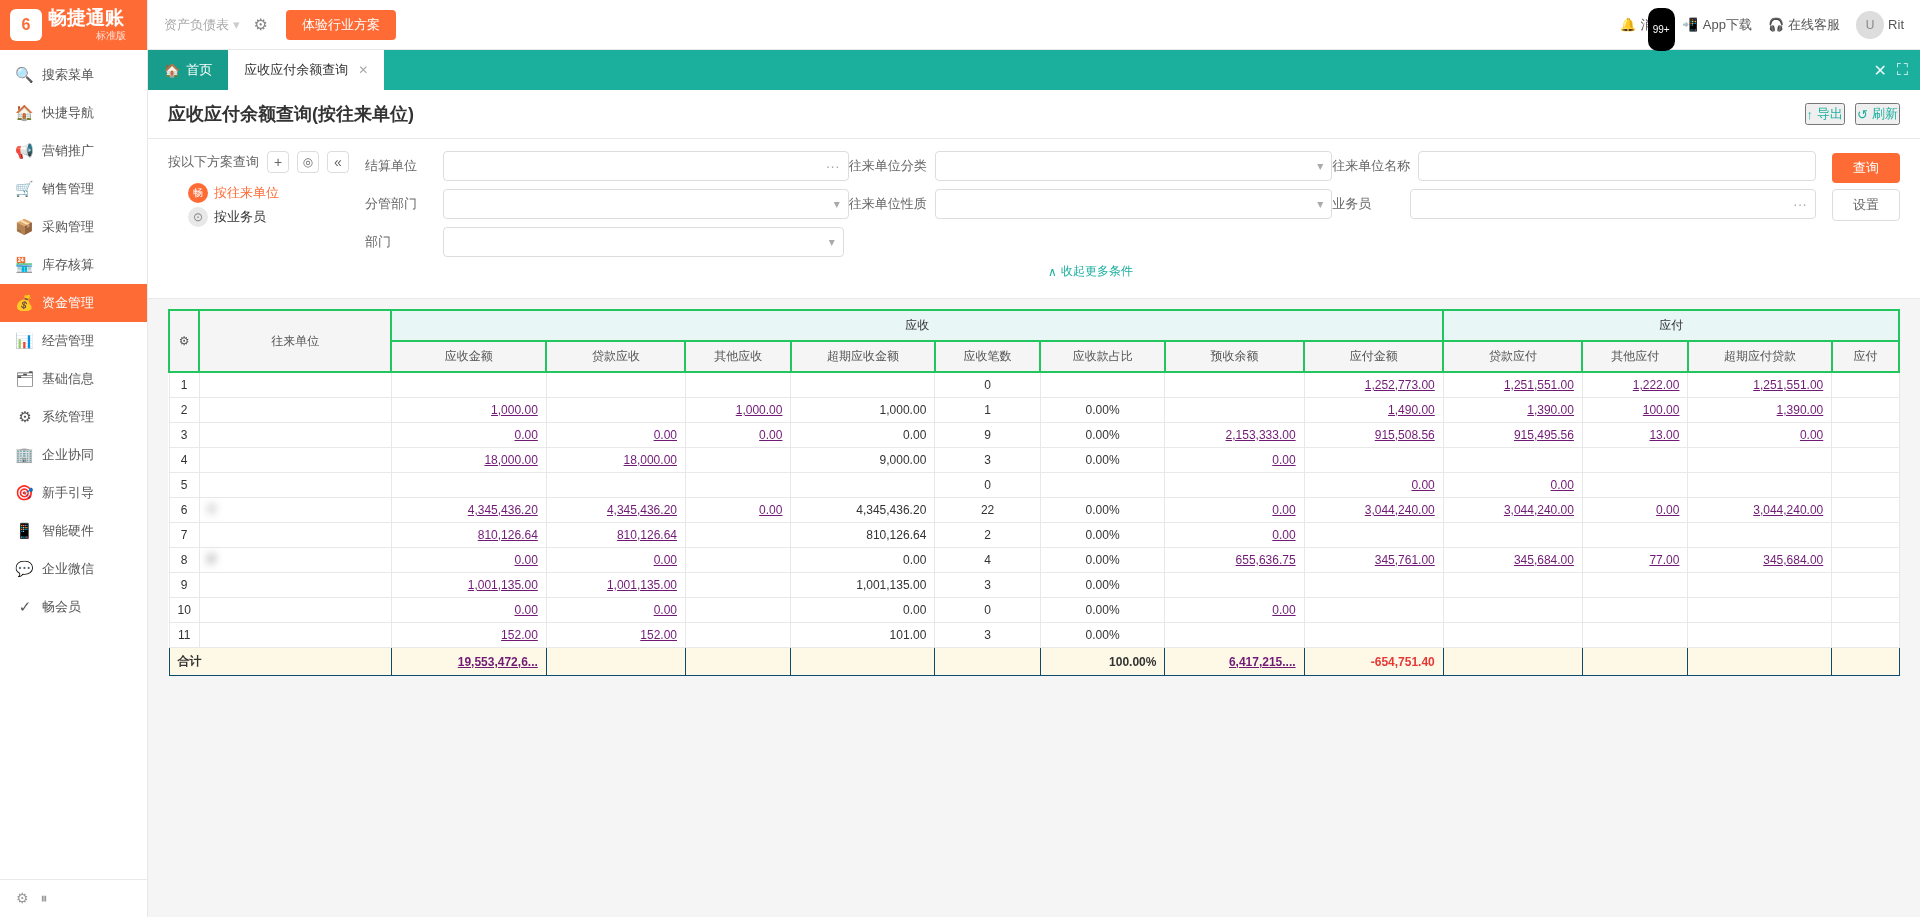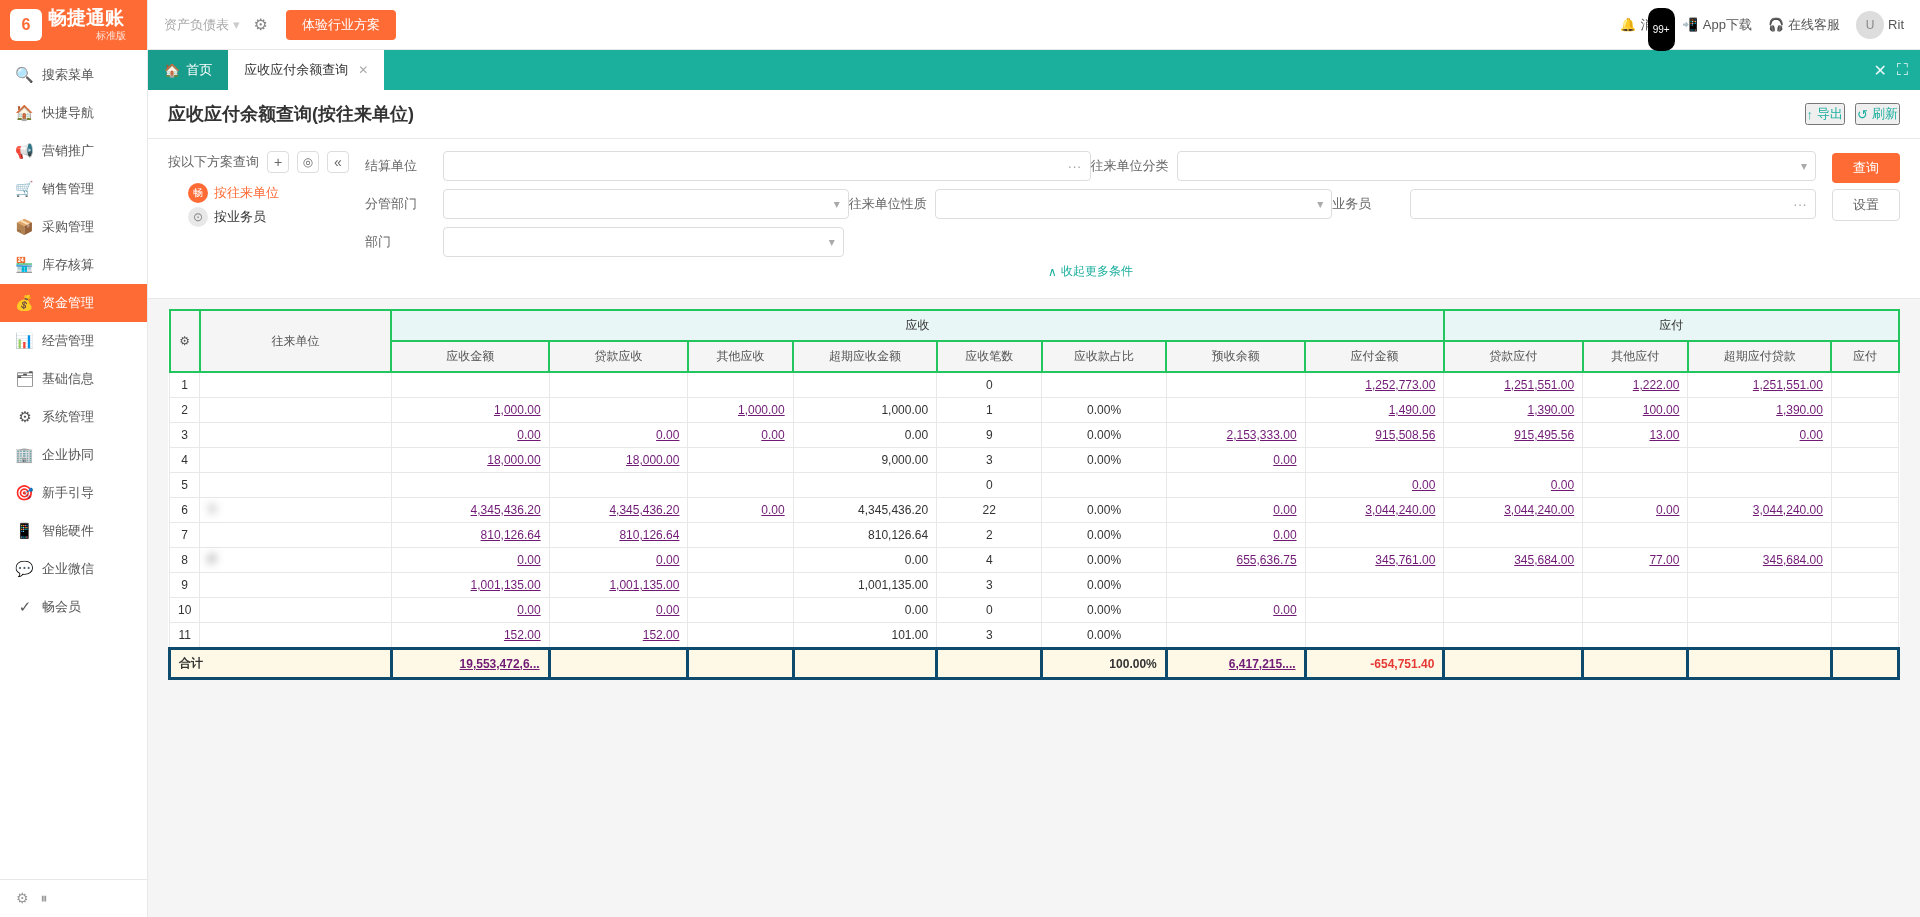--- a/index.html
+++ b/index.html
@@ -115,21 +115,21 @@
     .data-table { width: 100%; border-collapse: collapse; background: #fff; font-size: 12px; }
     .data-table th {
       background: #f5f5f5; border: 2px solid #22c55e; padding: 6px 8px;
       text-align: center; font-weight: 500; color: #555; white-space: nowrap;
     }
     .data-table th.group-header { background: #e8f6f5; color: #333; }
     .data-table td { border: 1px solid #e8e8e8; padding: 5px 8px; text-align: right; color: #333; white-space: nowrap; }
     .data-table td.center { text-align: center; }
     .data-table td.left { text-align: left; }
     .data-table .link { color: #701a75; text-decoration: underline; cursor: pointer; }
-    .data-table tfoot td { background: #fef9e7; font-weight: 600; border: 3px solid #0c4a6e; }
+    .data-table tfoot td { background: #fef9e7; font-weight: 600; border: 1px solid #0c4a6e; }
     .data-table tfoot td.negative { color: #e53935; }
     .blurred { filter: blur(4px); user-select: none; }
     .settings-icon-cell { text-align: center; cursor: pointer; }
     .filter-btns { display: flex; flex-direction: column; gap: 6px; padding-top: 2px; }
   </style>
 </head>
 <body>
 
 <div class="sidebar">
   <div class="sidebar-logo">
@@ -300,20 +300,24 @@
                 <span></span>
                   <span class="filter-ellipsis">···</span>
               </div>
             </div>
             <div class="filter-field">
               <span class="filter-field-label">往来单位分类</span>
               <div class="filter-select">
                 <span></span>
                   <span class="filter-chevron">▾</span>
               </div>
+            </div>
+            <div class="filter-field">
+              <span class="filter-field-label">往来单位名称</span>
+              <input class="filter-input" style="">
             </div>
           </div>
 
           <div class="filter-row">
             <div class="filter-field">
               <span class="filter-field-label">分管部门</span>
               <div class="filter-select">
                 <span></span>
                   <span class="filter-chevron">▾</span>
               </div>

